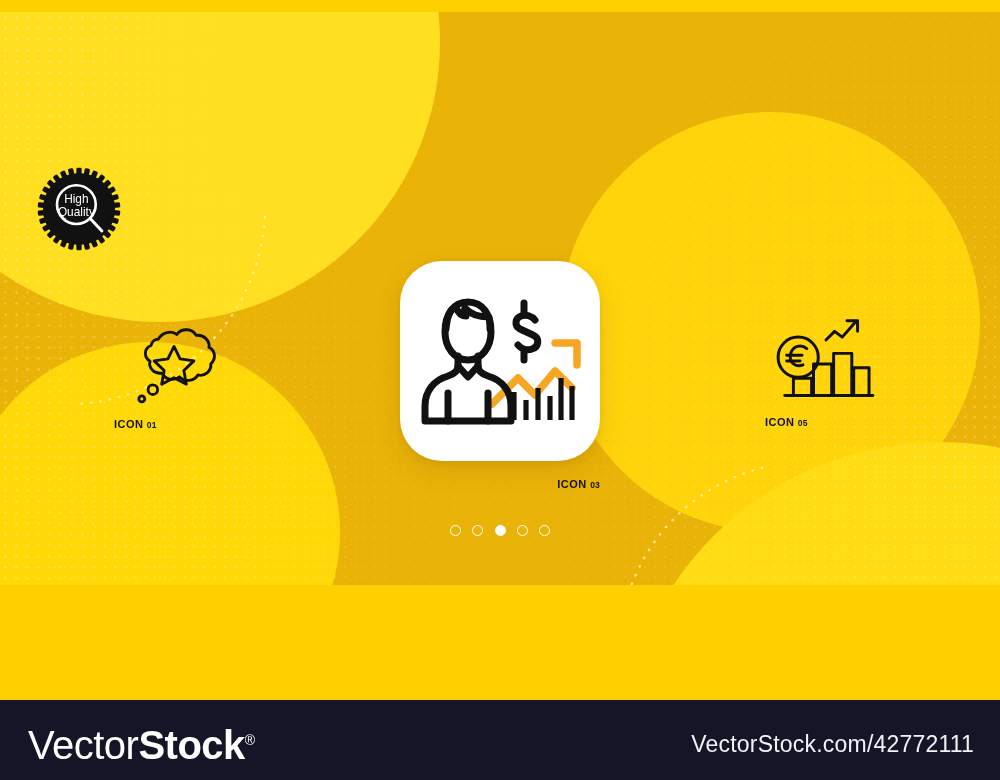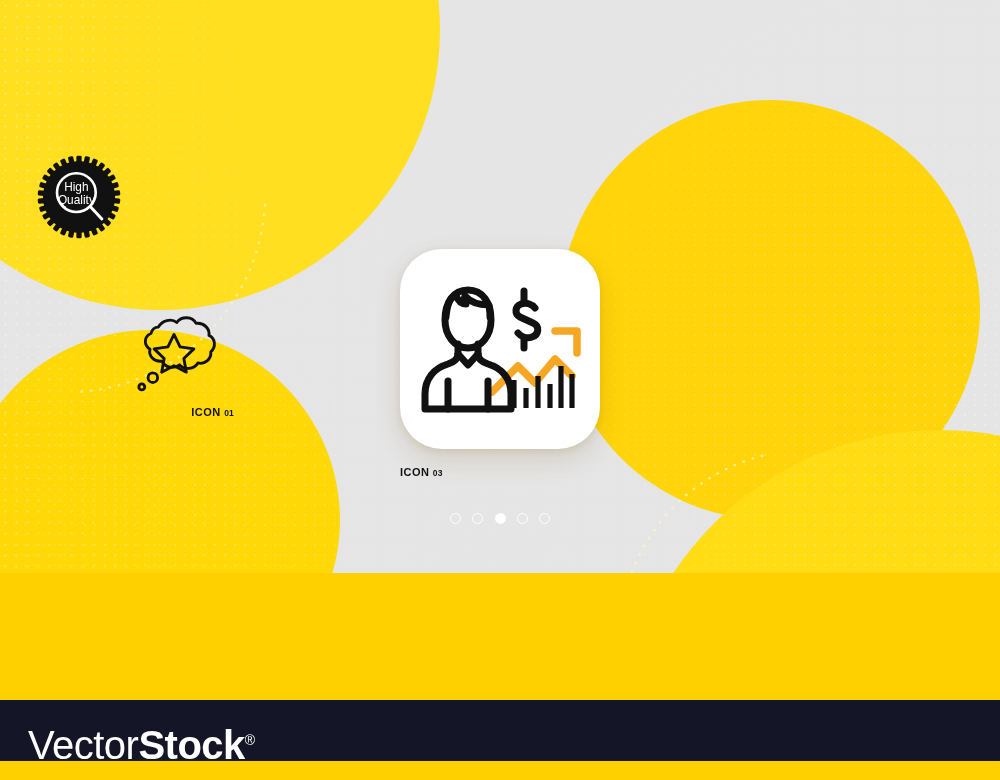--- a/index.html
+++ b/index.html
@@ -7,22 +7,22 @@
     width:1000px;height:780px;
     background:#ffd000;
     font-family:"Liberation Sans", sans-serif;
     overflow:hidden;
     position:relative;
   }
   #stage{position:absolute;inset:0;width:1000px;height:780px;overflow:hidden;}
 
   
   .artboard{
-    position:absolute;left:0;top:0;width:1000px;height:573px;
-    background:#e5e5e5;
+    position:absolute;left:0;top:12px;width:1000px;height:573px;
+    background:#eab308;
     overflow:hidden;
   }
   .blob{position:absolute;border-radius:50%;}
   .blob-a{ left:-120px; top:-250px; width:560px; height:560px; background:#ffdf1f;}
   .blob-b{ left:620px; top:430px; width:640px; height:640px; background:#ffdc14;}
   .blob-c{ left:560px; top:100px; width:420px; height:420px; background:#ffd40a;}
   .blob-d{ left:-40px; top:330px; width:380px; height:380px; background:#ffd808;}
 
   
   .dots{
@@ -49,48 +49,48 @@
     -webkit-mask-image:radial-gradient(circle at 20% 84%, rgba(0,0,0,.9) 0%, rgba(0,0,0,.35) 20%, rgba(0,0,0,0) 38%);
             mask-image:radial-gradient(circle at 20% 84%, rgba(0,0,0,.9) 0%, rgba(0,0,0,.35) 20%, rgba(0,0,0,0) 38%);
   }
   .arcdots{position:absolute;opacity:.85;}
 
   
   .badge{position:absolute;left:35px;top:153px;width:88px;height:88px;}
   .badge svg{display:block;}
 
   
-  .icon-cell{position:absolute;text-align:right;}
+  .icon-cell{position:absolute;text-align:left;}
   .icon-art{display:block;margin:0 auto;}
   .cap{
     font-size:11px;font-weight:700;letter-spacing:.45px;color:#121212;
     margin-top:9px;white-space:nowrap;
   }
   .cap .num{font-size:8.5px;font-weight:700;letter-spacing:.2px;}
 
   
   .card{
     position:absolute;left:400px;top:249px;width:200px;height:200px;
     background:#fff;border-radius:42px;
     box-shadow:0 10px 26px rgba(120,80,0,.16), 0 2px 7px rgba(120,80,0,.10);
   }
   .card-cap{
-    position:absolute;left:400px;top:466px;width:200px;text-align:left;
+    position:absolute;left:400px;top:466px;width:200px;text-align:right;
   }
 
   
   .pager{position:absolute;left:450px;top:511px;width:100px;height:14px;
          display:flex;align-items:center;justify-content:space-between;}
   .pdot{width:11px;height:11px;border-radius:50%;box-sizing:border-box;
         border:1.6px solid #ffffff;background:transparent;}
   .pdot.on{background:#ffffff;border-color:#ffffff;}
 
   
   .footer{
-    position:absolute;left:0;top:700px;width:1000px;height:61px;
+    position:absolute;left:0;top:700px;width:1000px;height:80px;
     background:#141628;
   }
   .logo{
     position:absolute;left:28px;top:20px;
     color:#fff;font-size:40px;line-height:40px;white-space:nowrap;
   }
   .logo .lite{font-weight:300;letter-spacing:-.5px;}
   .logo .bold{font-weight:700;letter-spacing:-.5px;}
   .logo .reg{font-size:14px;vertical-align:super;font-weight:400;}
   .url{
@@ -179,20 +179,40 @@
         </g>
       </svg>
       <div class="cap">
         <span>ICON</span>
         <span class="num">01</span>
       </div>
     </div>
 
 
 
+    <div class="icon-cell" style="left:765px;top:305px;width:120px;">
+      <svg class="icon-art" width="100" height="90" viewBox="0 0 104 94">
+        <g fill="none" stroke="#111" stroke-width="3.1" stroke-linejoin="round" stroke-linecap="round">
+          <circle cx="24" cy="42" r="21"></circle>
+          <path d="M33 33c-6-5-15-3-17 6-2 9 6 14 13 11"></path>
+          <path d="M12 40h16M12 46h14"></path>
+          <rect x="19" y="64" width="19" height="18"></rect>
+          <rect x="40" y="49" width="19" height="33"></rect>
+          <rect x="61" y="38" width="19" height="44"></rect>
+          <rect x="82" y="53" width="16" height="29"></rect>
+          <path d="M10 82h92"></path>
+          <path d="M53 24l9-9 8 6 14-16"></path>
+          <path d="M75 4h11v11"></path>
+        </g>
+      </svg>
+      <div class="cap">
+        <span>ICON</span>
+        <span class="num">05</span>
+      </div>
+    </div>
 
     <div class="card">
       <svg width="200" height="200" viewBox="0 0 200 200">
 
         <g fill="none" stroke="#f5a623" stroke-width="7.5" stroke-linejoin="round" stroke-linecap="round">
           <path d="M92 143l26-26 17 17 20-24 17 17"></path>
           <path d="M155 82h22v22"></path>
         </g>
 
         <g stroke="#111" stroke-width="5.2" stroke-linecap="butt">
@@ -234,15 +254,16 @@
       <span class="pdot on"></span>
       <span class="pdot"></span>
       <span class="pdot"></span>
     </div>
   </div>
 
   <div class="footer">
     <div class="logo">
       <span class="lite">Vector</span><span class="bold">Stock</span><span class="reg">®</span>
     </div>
+    <div class="url">VectorStock.com/42772111</div>
   </div>
 
 </div>
 
 </body></html>

